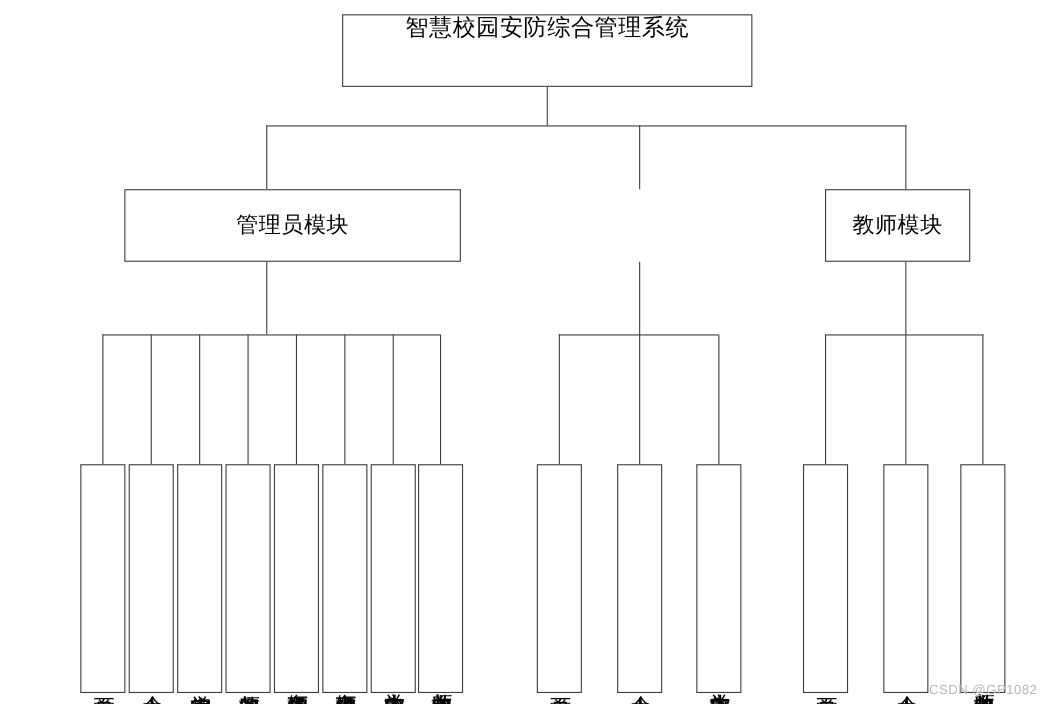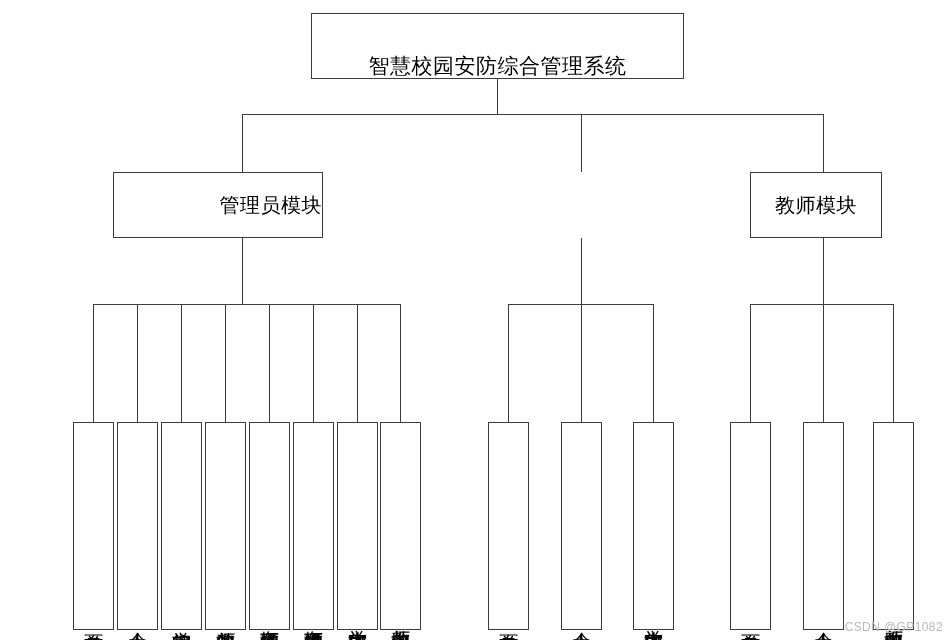--- a/index.html
+++ b/index.html
@@ -25,21 +25,21 @@
     border: 1px solid #3c3c3c;
     background: #ffffff;
     z-index: 3;
   }
   .node.root {
     left: 311px;
     top: 13px;
     width: 373px;
     height: 66px;
     display: flex;
-    align-items: flex-end;
+    align-items: flex-start;
     justify-content: center;
   }
   .node.module {
     height: 66px;
     top: 172px;
     display: flex;
     align-items: center;
     justify-content: center;
   }
   .node.leaf {
@@ -102,21 +102,21 @@
   <div class="node root">
     <span class="label-h">智慧校园安防综合管理系统</span>
   </div>
 
   <div class="line v" style="left:497px; top:79px; height:35px;"></div>
   <div class="line h" style="left:242px; top:114px; width:582px;"></div>
   <div class="line v" style="left:242px; top:114px; height:58px;"></div>
   <div class="line v" style="left:581px; top:114px; height:58px;"></div>
   <div class="line v" style="left:823px; top:114px; height:58px;"></div>
 
-  <div class="node module" style="left:113px; width:210px;justify-content:flex-end;">
+  <div class="node module" style="left:113px; width:306px;">
     <span class="label-h">管理员模块</span>
   </div>
 
   <div class="line v" style="left:242px; top:238px; height:66px;"></div>
   <div class="line h" style="left:93px; top:304px; width:307px;"></div>
 
   <div class="line v" style="left:93px; top:304px; height:118px;"></div>
   <div class="line v" style="left:137px; top:304px; height:118px;"></div>
   <div class="line v" style="left:181px; top:304px; height:118px;"></div>
   <div class="line v" style="left:225px; top:304px; height:118px;"></div>

